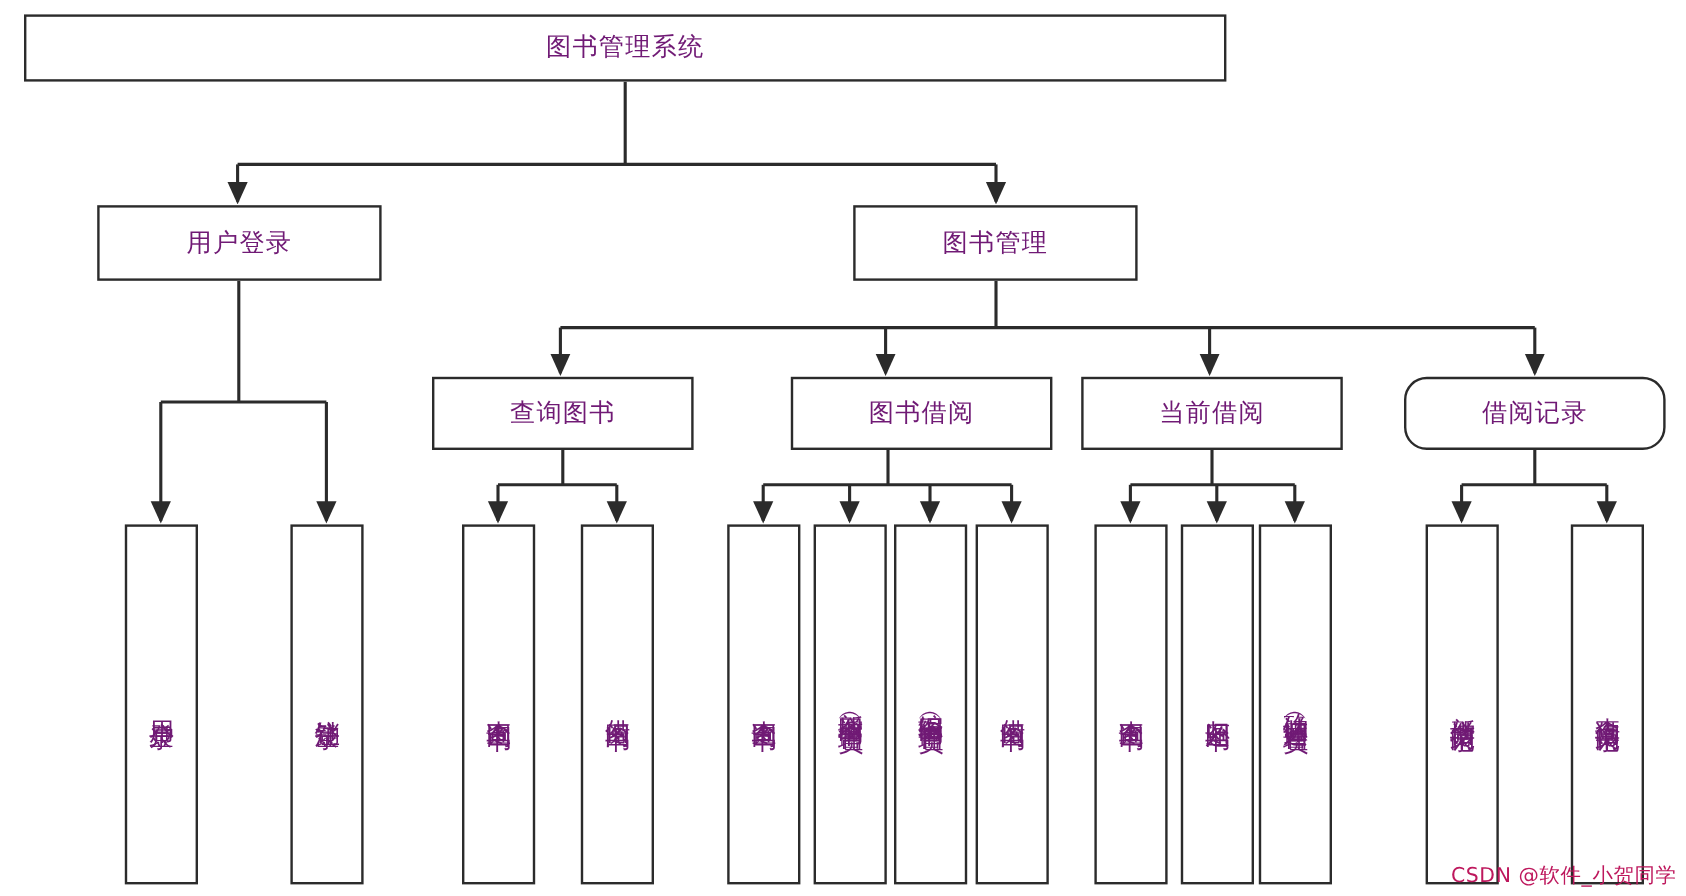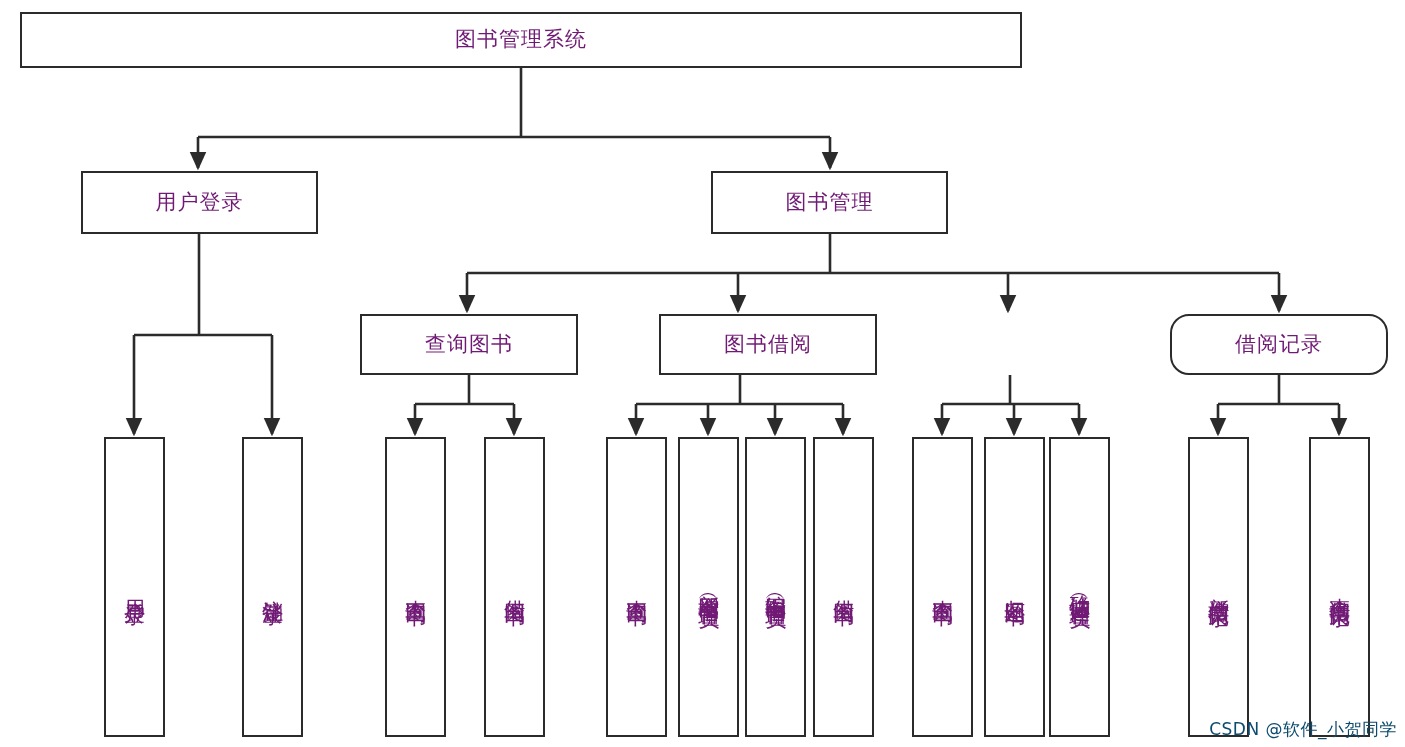--- a/index.html
+++ b/index.html
@@ -53,21 +53,21 @@
     writing-mode: vertical-rl;
     text-orientation: upright;
     display: block;
     text-align: center;
   }
   #watermark {
     position: absolute;
     right: 8px;
     bottom: 6px;
     font-size: 17px;
-    color: #0c4a6e;
+    color: #be185d;
     letter-spacing: 0.5px;
     white-space: nowrap;
     user-select: none;
   }
 </style>
 </head>
 <body>
 
 <div id="canvas">
 
@@ -122,20 +122,21 @@
     </g>
   </svg>
 
   <div class="node horiz" id="node-root" style="left: 20px; top: 12px; width: 1002px; height: 56px;">图书管理系统</div>
 
   <div class="node horiz" id="node-l2-0" style="left: 81px; top: 171px; width: 237px; height: 63px;">用户登录</div>
   <div class="node horiz" id="node-l2-1" style="left: 711px; top: 171px; width: 237px; height: 63px;">图书管理</div>
 
   <div class="node horiz" id="node-l3-0" style="left: 360px; top: 314px; width: 218px; height: 61px;">查询图书</div>
   <div class="node horiz" id="node-l3-1" style="left: 631px; top: 314px; width: 218px; height: 61px; margin-left: 28px;">图书借阅</div>
+  <div class="node horiz" id="node-l3-2" style="left: 901px; top: 314px; width: 218px; height: 61px;">当前借阅</div>
   <div class="node horiz" id="node-l3-3" style="left: 1170px; top: 314px; width: 218px; height: 61px; border-radius: 19px;">借阅记录</div>
 
   <div class="node vert" id="node-leaf-0" style="left: 104px; top: 437px; width: 61px; height: 300px;">
     <span class="vtext">用户登录</span>
   </div>
   <div class="node vert" id="node-leaf-1" style="left: 242px; top: 437px; width: 61px; height: 300px;">
     <span class="vtext">注销登录</span>
   </div>
   <div class="node vert" id="node-leaf-2" style="left: 385px; top: 437px; width: 61px; height: 300px;">
     <span class="vtext">查询图书</span>

